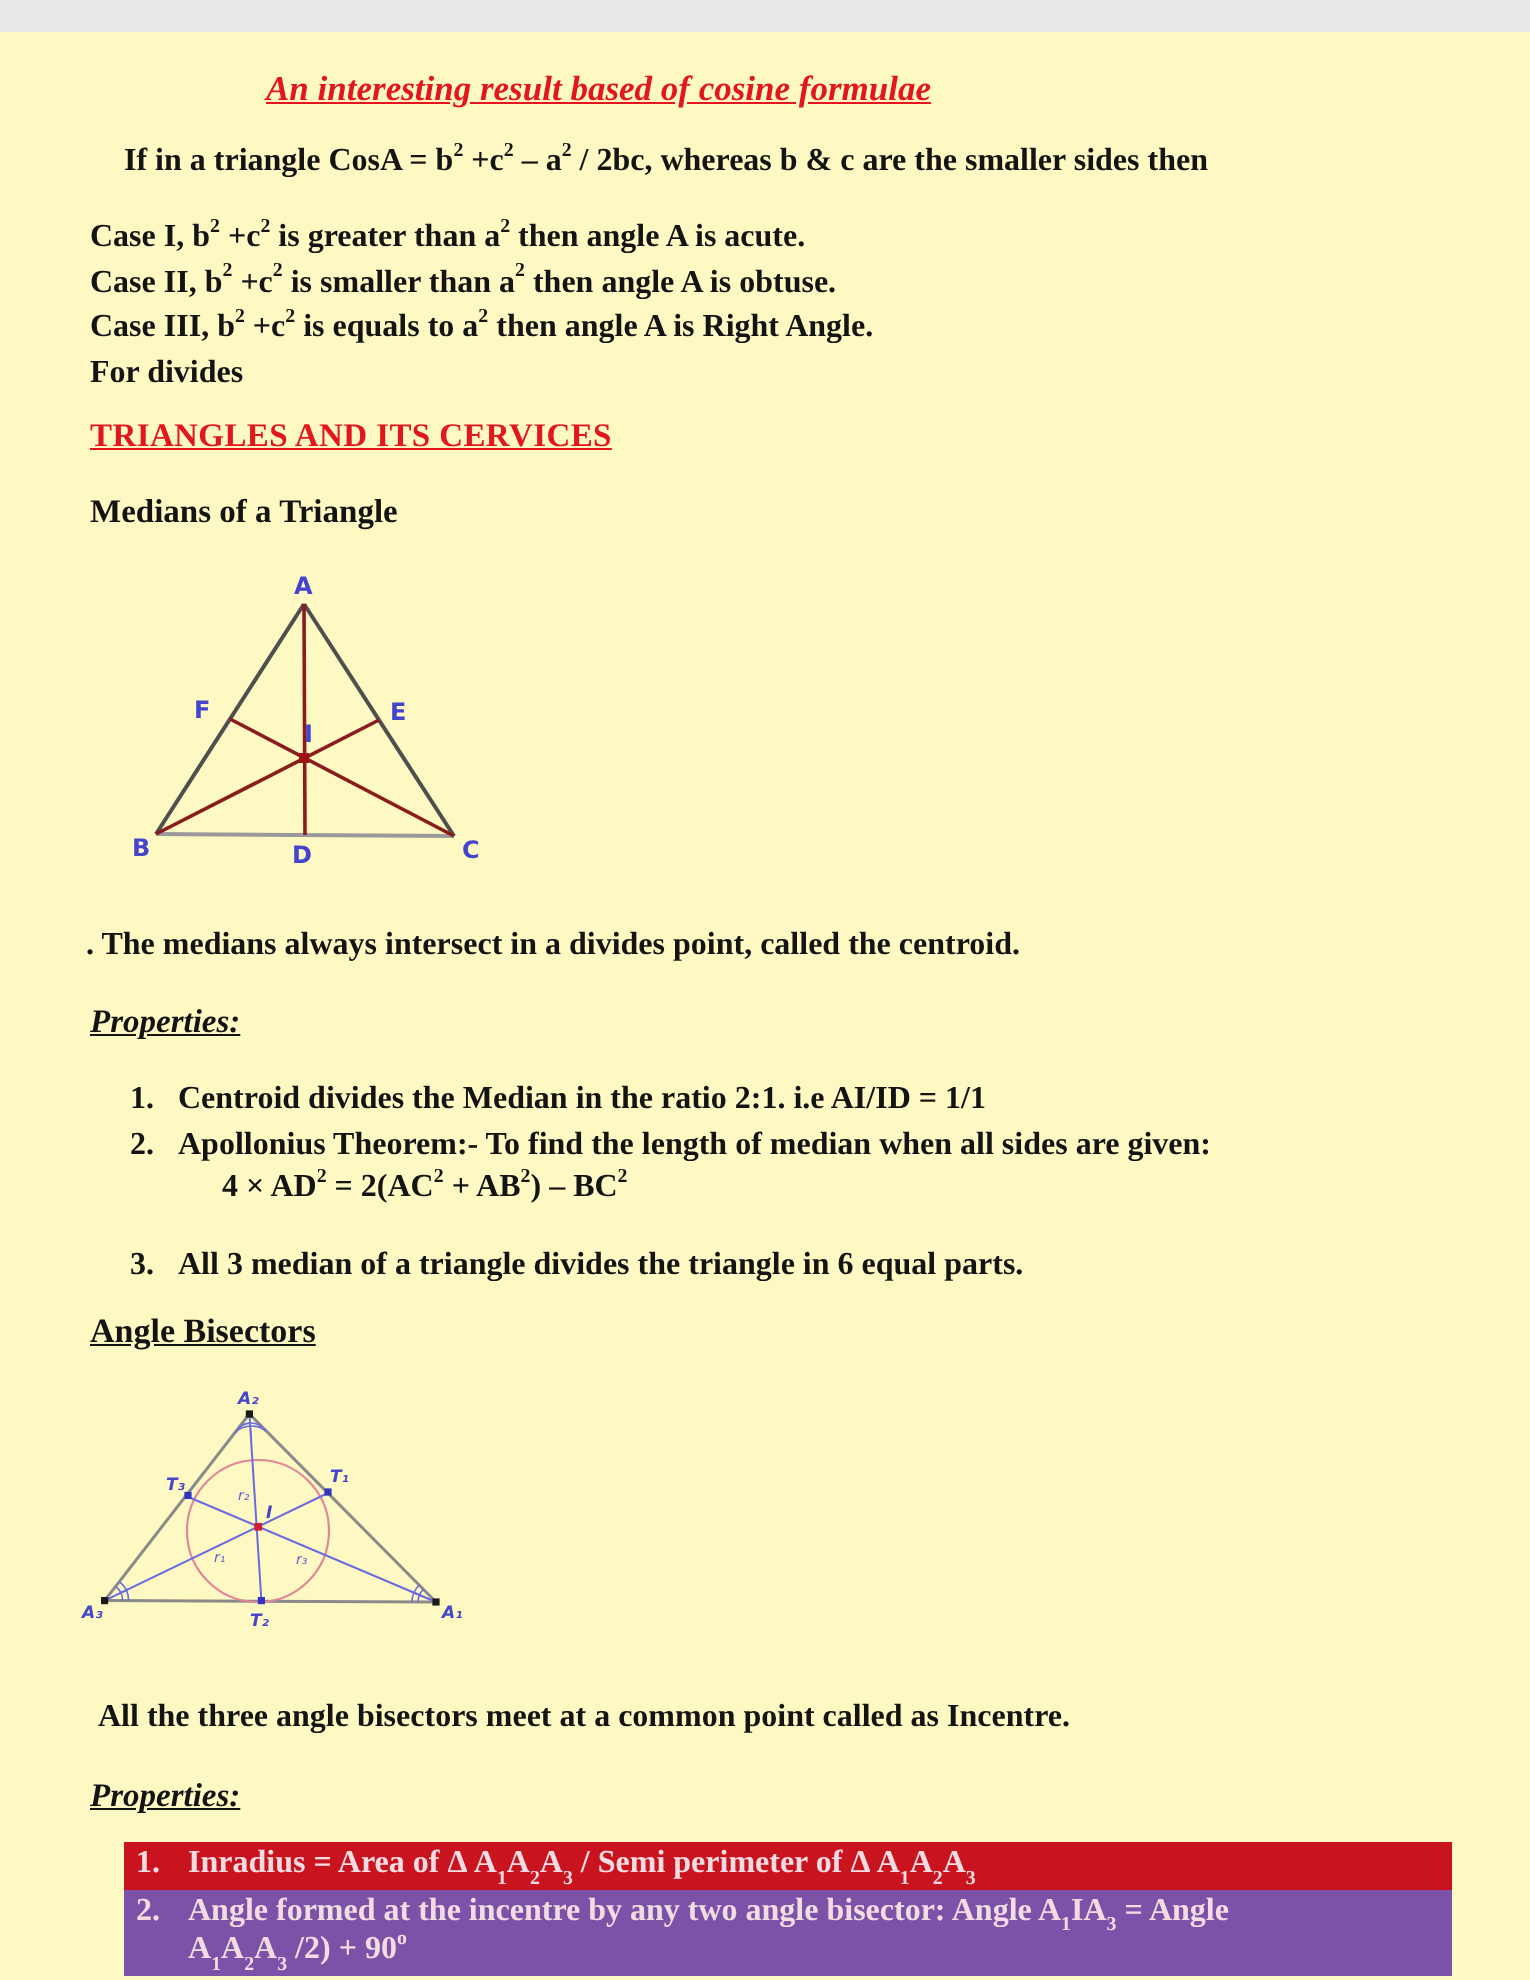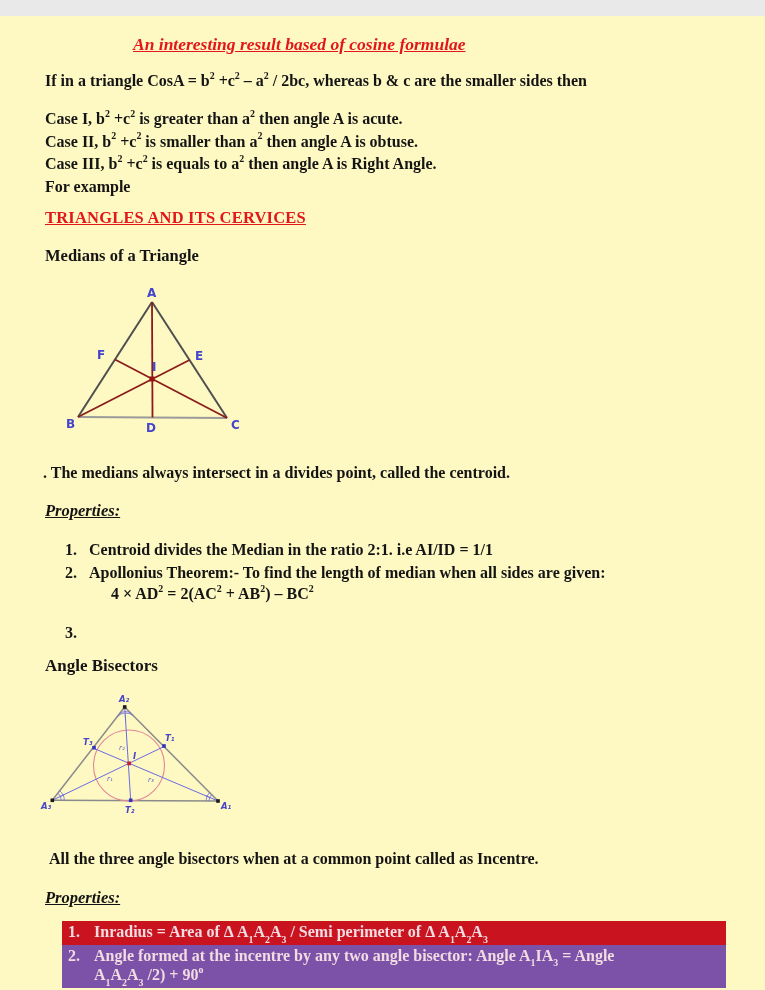--- a/index.html
+++ b/index.html
@@ -16,21 +16,21 @@
   .abs{position:absolute;}
   .doc-title{
     font-size:17.5px;font-style:italic;color:#e2161b;
     text-decoration:underline;
   }
   .body-text{font-size:16px;line-height:22.5px;}
   .red-heading{
     font-size:16.5px;color:#e2161b;text-decoration:underline;letter-spacing:.2px;
   }
   .black-heading{font-size:16.5px;}
-  .black-heading-underline{font-size:17px;}
+  .black-heading-underline{font-size:17px;text-decoration:underline;}
   .props{font-size:16.5px;font-style:italic;text-decoration:underline;}
   .list-row{display:flex;font-size:16px;line-height:21px;}
   .list-num{width:24px;flex:0 0 24px;}
   .formula-line{font-size:16px;}
   sup{font-size:0.62em;line-height:0;position:relative;top:-0.1em;}
   sub{font-size:0.62em;line-height:0;position:relative;bottom:-0.15em;}
   .banners{width:664px;font-size:16px;color:#f2dce2;}
   .banner-row{display:flex;padding:1px 6px 3px 6px;line-height:19.5px;}
   .banner-red{background:#c9141f;}
   .banner-purple{background:#7b52a8;}
@@ -40,27 +40,27 @@
   .dg2-label{font-size:8.5px;font-weight:bold;font-style:italic;fill:#4646c8;}
   .dg2-small{font-size:7px;font-weight:normal;font-style:italic;fill:#5a5ad0;}
 </style>
 </head>
 <body>
 
 <div class="page">
 
   <div class="abs doc-title" style="left:133px;top:18px;">An interesting result based of cosine formulae</div>
 
-  <div class="abs body-text" style="left:45px;top:54px;width:680px;">If in a triangle CosA = b<sup>2</sup> +c<sup>2</sup> – a<sup>2</sup> / 2bc, whereas b &amp; c are the smaller sides then</div>
+  <div class="abs body-text" style="left:62px;top:54px;width:680px;">If in a triangle CosA = b<sup>2</sup> +c<sup>2</sup> – a<sup>2</sup> / 2bc, whereas b &amp; c are the smaller sides then</div>
 
   <div class="abs body-text" style="left:45px;top:92px;width:680px;">
     <div>Case I, b<sup>2</sup> +c<sup>2</sup>  is greater than a<sup>2</sup> then angle A is acute.</div>
     <div>Case II, b<sup>2</sup> +c<sup>2</sup>  is smaller than a<sup>2</sup> then angle A is obtuse.</div>
     <div>Case III, b<sup>2</sup> +c<sup>2</sup>  is equals to a<sup>2</sup> then angle A is Right Angle.</div>
-    <div>For example</div>
+    <div>For divides</div>
   </div>
 
   <div class="abs red-heading" style="left:45px;top:192px;">TRIANGLES AND ITS CERVICES</div>
 
   <div class="abs black-heading" style="left:45px;top:230px;">Medians of a Triangle</div>
 
   <svg class="abs" style="left:45px;top:263px;" width="200" height="155" viewBox="0 0 200 155">
 
     <line x1="107" y1="23" x2="33" y2="138" stroke="#4f4f4f" stroke-width="2"></line>
     <line x1="107" y1="23" x2="182" y2="139" stroke="#4f4f4f" stroke-width="2"></line>
@@ -90,20 +90,21 @@
       <span class="list-num">1.</span>
       <span>Centroid divides the Median in the ratio 2:1. i.e AI/ID = 1/1</span>
     </div>
     <div class="list-row" style="margin-top:2px;">
       <span class="list-num">2.</span>
       <span>Apollonius Theorem:- To find the length of median when all sides are given:</span>
     </div>
     <div class="formula-line" style="margin:2px 0 0 46px;">4  ×  AD<sup>2</sup> = 2(AC<sup>2</sup> + AB<sup>2</sup>)  –  BC<sup>2</sup></div>
     <div class="list-row" style="margin-top:19px;">
       <span class="list-num">3.</span>
+      <span>All 3 median of a triangle divides the triangle in 6 equal parts.</span>
     </div>
   </div>
 
   <div class="abs black-heading-underline" style="left:45px;top:640px;">Angle Bisectors</div>
 
   <svg class="abs" style="left:38px;top:673px;" width="212" height="134" viewBox="0 0 212 134">
 
     <line x1="86.7" y1="18" x2="14.3" y2="111.3" stroke="#8a8a8a" stroke-width="1.5"></line>
     <line x1="86.7" y1="18" x2="180" y2="112" stroke="#8a8a8a" stroke-width="1.5"></line>
     <line x1="14.3" y1="111.3" x2="180" y2="112" stroke="#8a8a8a" stroke-width="1.5"></line>
@@ -141,21 +142,21 @@
     <text class="dg2-label" x="183" y="120">A₁</text>
     <text class="dg2-label" x="45" y="56">T₃</text>
     <text class="dg2-label" x="127" y="52">T₁</text>
     <text class="dg2-label" x="87" y="124">T₂</text>
     <text class="dg2-label" x="95" y="70">I</text>
     <text class="dg2-small" x="81" y="61">r₂</text>
     <text class="dg2-small" x="69" y="92">r₁</text>
     <text class="dg2-small" x="110" y="93">r₃</text>
   </svg>
 
-  <div class="abs body-text" style="left:49px;top:832px;width:690px;">All the three angle bisectors when at a common point called as Incentre.</div>
+  <div class="abs body-text" style="left:49px;top:832px;width:690px;">All the three angle bisectors meet at a common point called as Incentre.</div>
 
   <div class="abs props" style="left:45px;top:872px;">Properties:</div>
 
   <div class="abs banners" style="left:62px;top:905px;">
     <div class="banner-row banner-red">
       <span class="banner-num">1.</span>
       <span>Inradius = Area of Δ A<sub>1</sub>A<sub>2</sub>A<sub>3</sub> / Semi perimeter of Δ A<sub>1</sub>A<sub>2</sub>A<sub>3</sub></span>
     </div>
     <div class="banner-row banner-purple">
       <span class="banner-num">2.</span>

